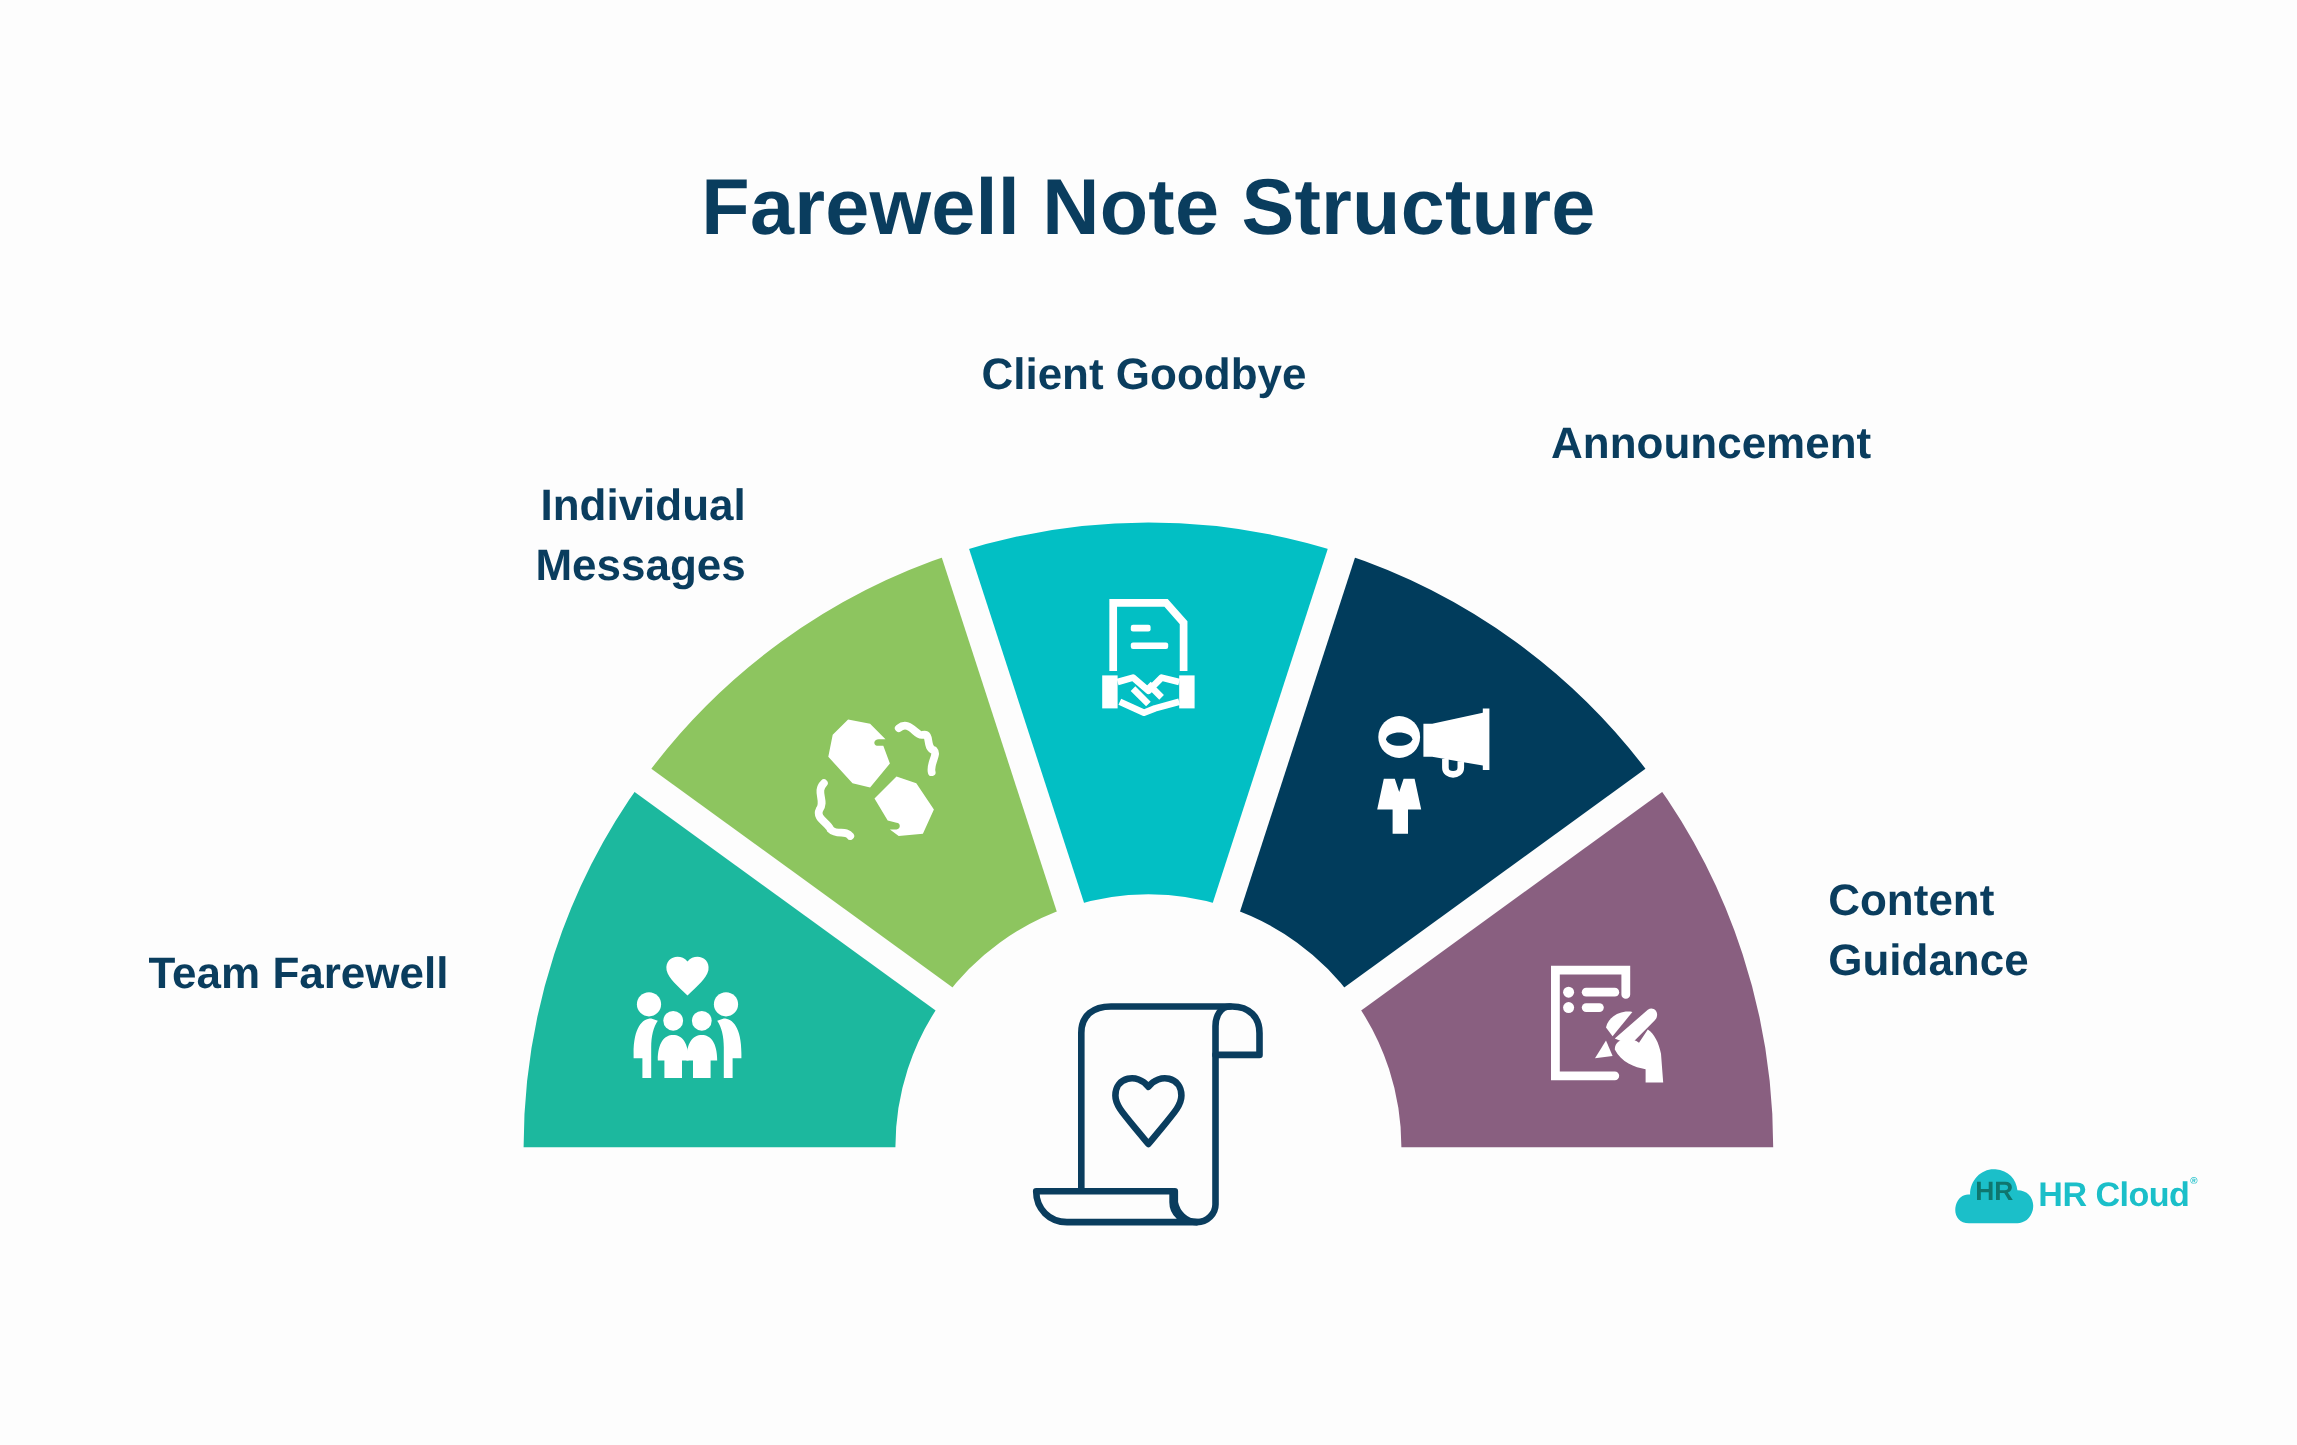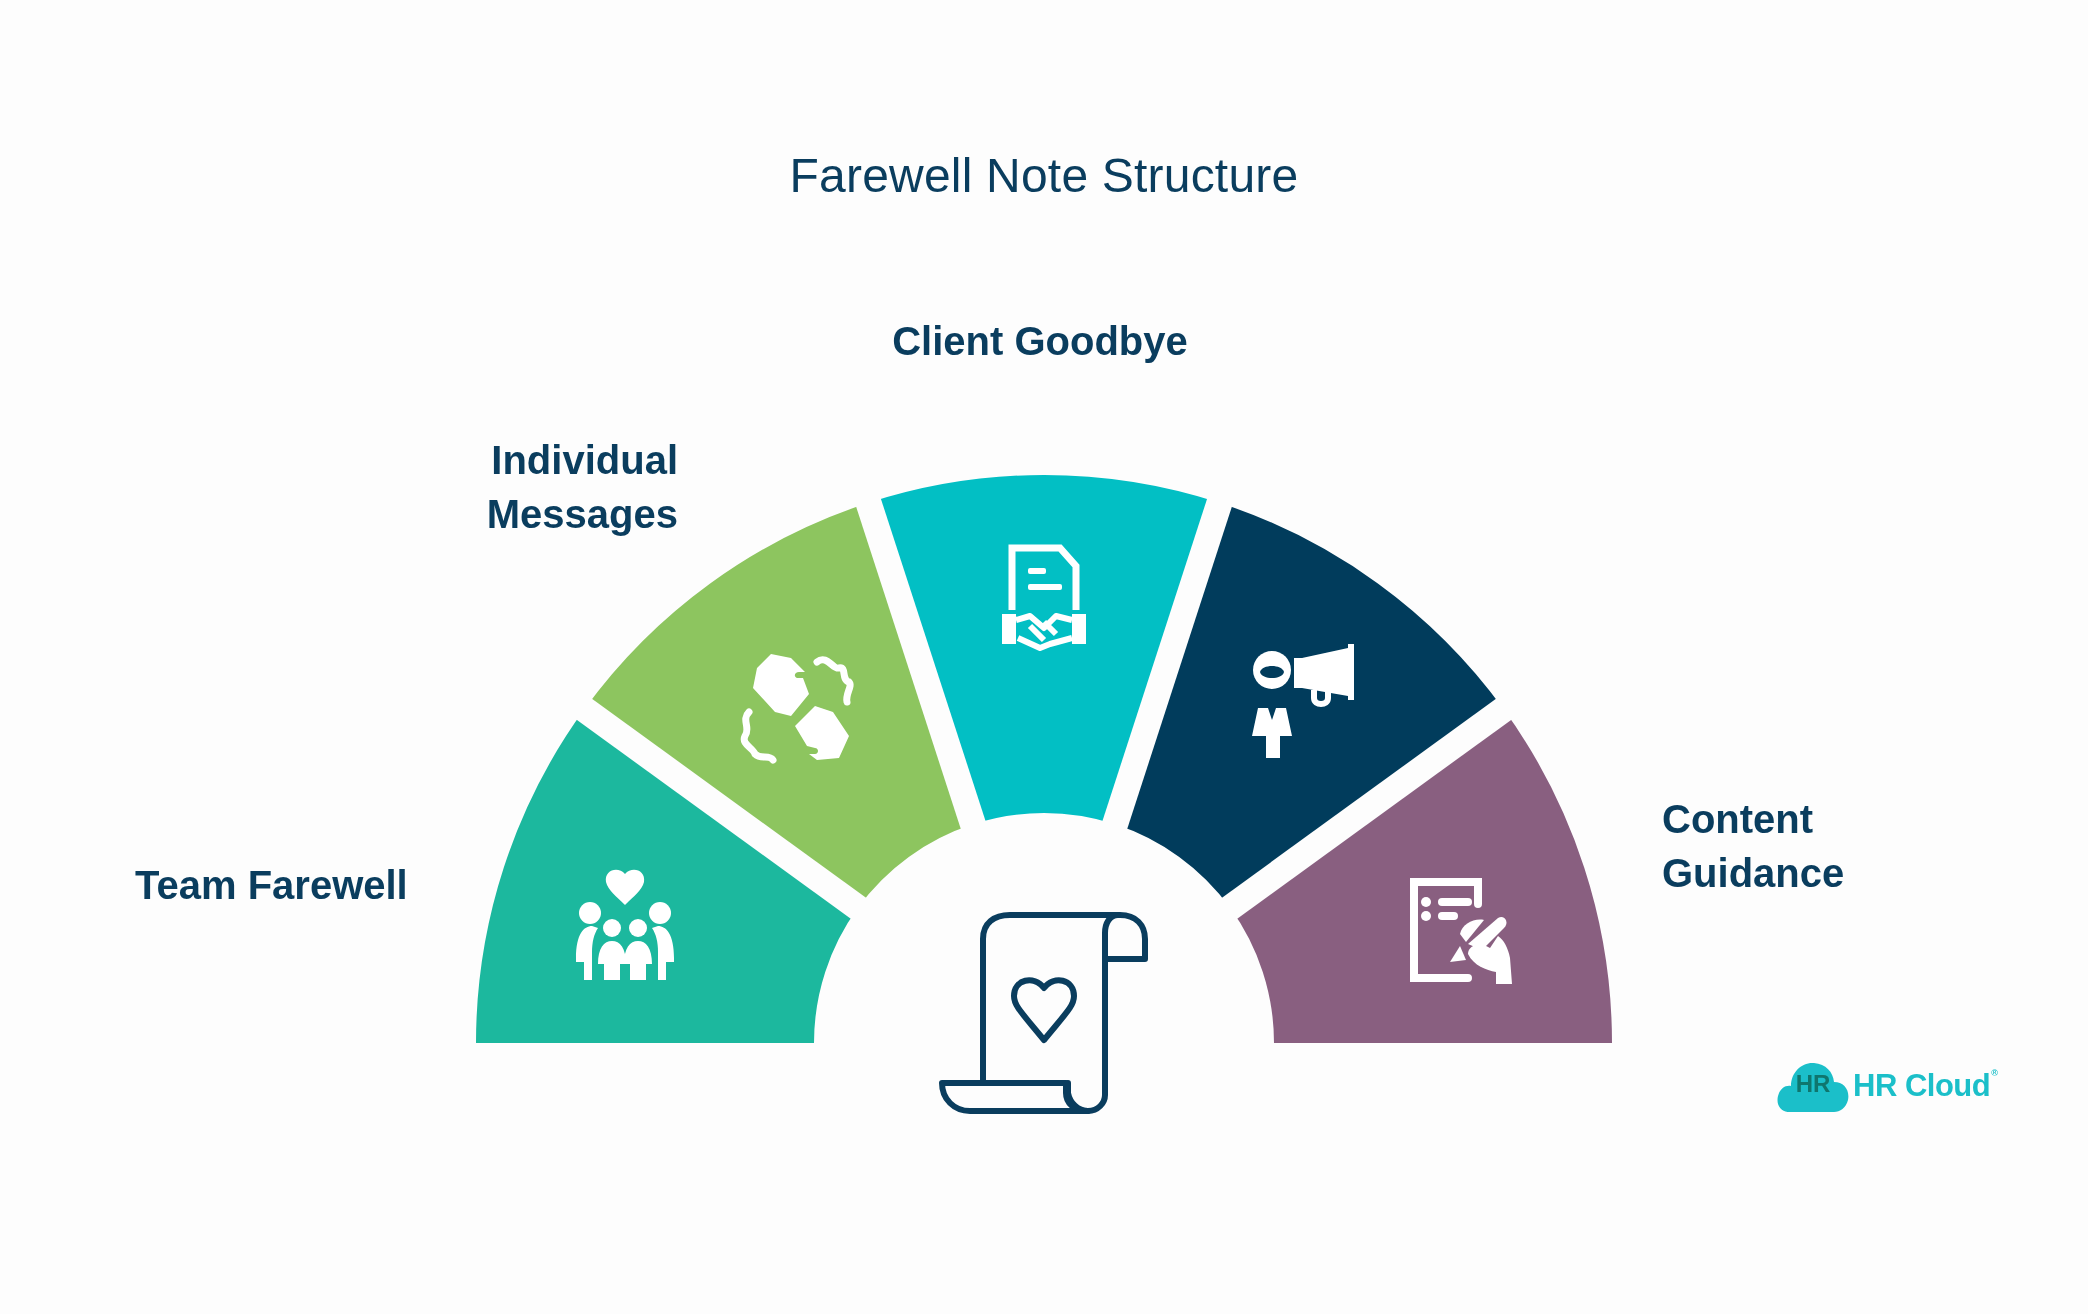--- a/index.html
+++ b/index.html
@@ -1,19 +1,19 @@
 <!DOCTYPE html>
 <html><head>
 <meta charset="utf-8">
 <style>
   html, body { margin: 0; padding: 0; background: #fdfdfd; }
   body { width: 2088px; height: 1314px; position: relative; overflow: hidden;
          font-family: "Liberation Sans", "DejaVu Sans", sans-serif; color: #0a3d5e; }
   .title { position: absolute; left: 0; width: 2088px; top: 148px; text-align: center;
-           font-size: 48px; font-weight: normal; color: #0a3d5e; letter-spacing: 0.2px; }
+           font-size: 72px; font-weight: bold; color: #0a3d5e; letter-spacing: 0.2px; }
   .label { position: absolute; font-size: 40px; font-weight: bold; line-height: 54px; color: #0a3d5e; white-space: nowrap; }
   .label span { display: block; }
   #lbl-team { left: 135px; top: 858px; }
   #lbl-individual { right: calc(2088px - 678px); top: 433px; text-align: right; }
   #lbl-client { left: 0; width: 2080px; text-align: center; top: 314px; }
   #lbl-social { left: 1410px; top: 376px; }
   #lbl-content { left: 1662px; top: 792px; }
   svg.diagram { position: absolute; left: 0; top: 0; }
   .logo { position: absolute; left: 1776px; top: 1058px; height: 56px; display: flex; align-items: center; }
   .logo .cloud { position: relative; width: 74px; height: 56px; }
@@ -113,20 +113,21 @@
   <span>Team Farewell</span>
 </div>
 <div class="label" id="lbl-individual">
   <span>Individual</span>
   <span>Messages</span>
 </div>
 <div class="label" id="lbl-client">
   <span>Client Goodbye</span>
 </div>
 <div class="label" id="lbl-social">
+  <span>Announcement</span>
 </div>
 <div class="label" id="lbl-content">
   <span>Content</span>
   <span>Guidance</span>
 </div>
 
 <div class="logo">
   <div class="cloud">
     <svg width="74" height="56" viewBox="0 0 74 56">
       <path fill="#1bbfc9" d="M14,54 C4,54 0,46 2,38 C4,30 10,27 15,28 C15,14 26,4 38,5 C50,6 57,14 58,24 C68,24 74,32 72,42 C70,50 64,54 58,54 Z"></path>

